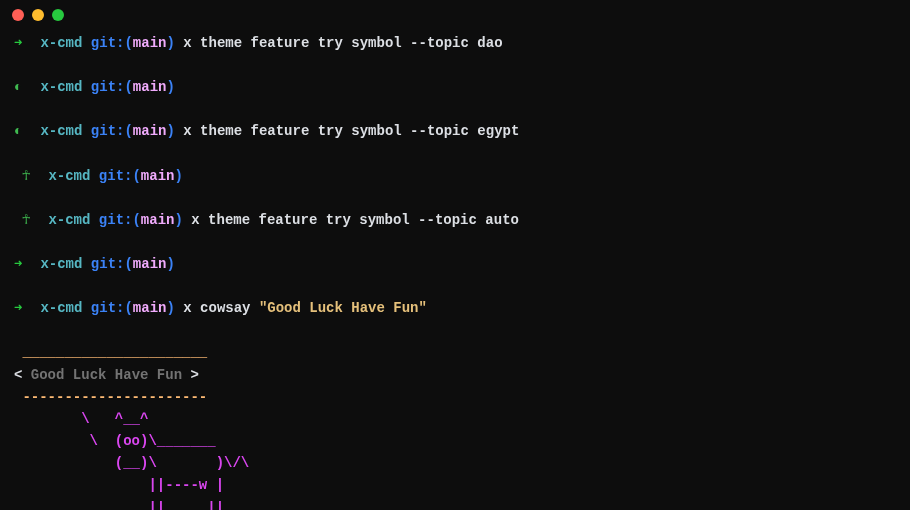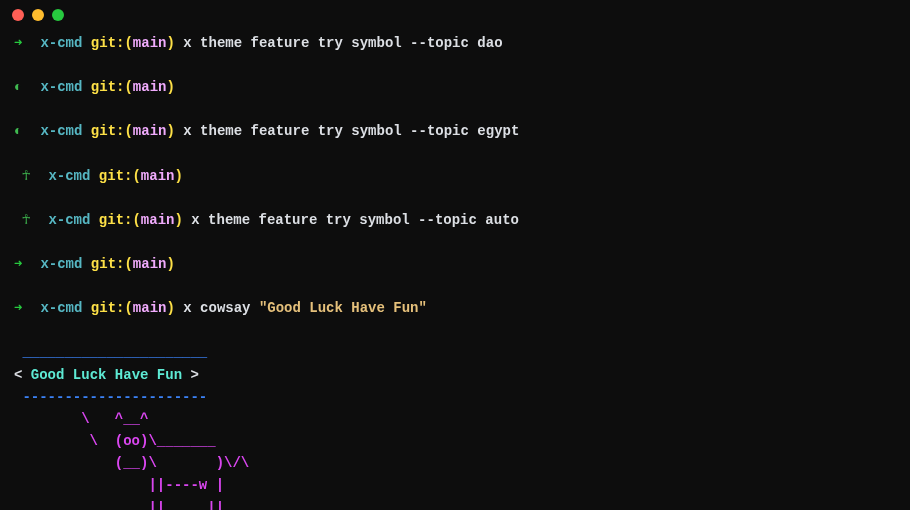--- a/index.html
+++ b/index.html
@@ -29,26 +29,26 @@
       color: #c8c8c8;
       font-weight: 600;
     }
     .line { margin-bottom: 4px; min-height: 18px; }
     .arrow { color: #27c93f; display: inline-block; width: 18px; text-align: left; }
     .sym { display: inline-block; width: 18px; text-align: left; }
     .sym.dao { color: #3fb950; }
     .sym.egypt { color: #3fb950; }
     .indent { display: inline-block; width: 8px; }
     .cyan { color: #56b6c2; font-weight: 700; text-align: right; }
-    .blue { color: #fde047; font-weight: 700; }
+    .blue { color: #3b82f6; font-weight: 700; }
     .red { color: #f0abfc; font-weight: 700; }
     .white { color: #dcdfe4; font-weight: 700; }
     .yellow { color: #e5c07b; font-weight: 700; }
-    .green { color: #5eead4; font-weight: 700; }
-    .dim-green { color: #3b82f6; }
+    .green { color: #737373; font-weight: 700; }
+    .dim-green { color: #fdba74; }
     .gray { color: #d946ef; }
   </style>
 </head>
 <body>
 
 <div class="titlebar">
   <div class="wbtn close"></div>
   <div class="wbtn min"></div>
   <div class="wbtn max"></div>
 </div>

